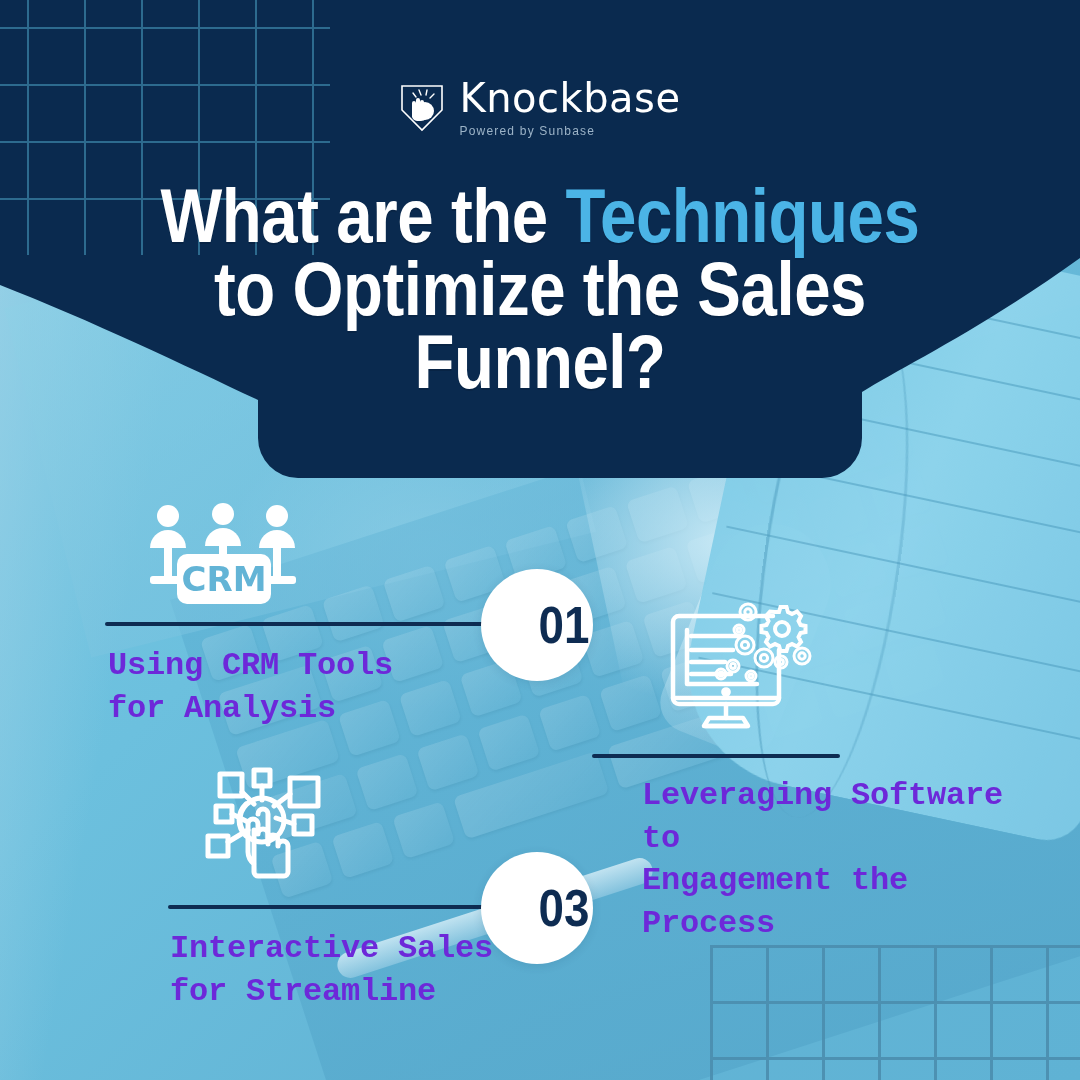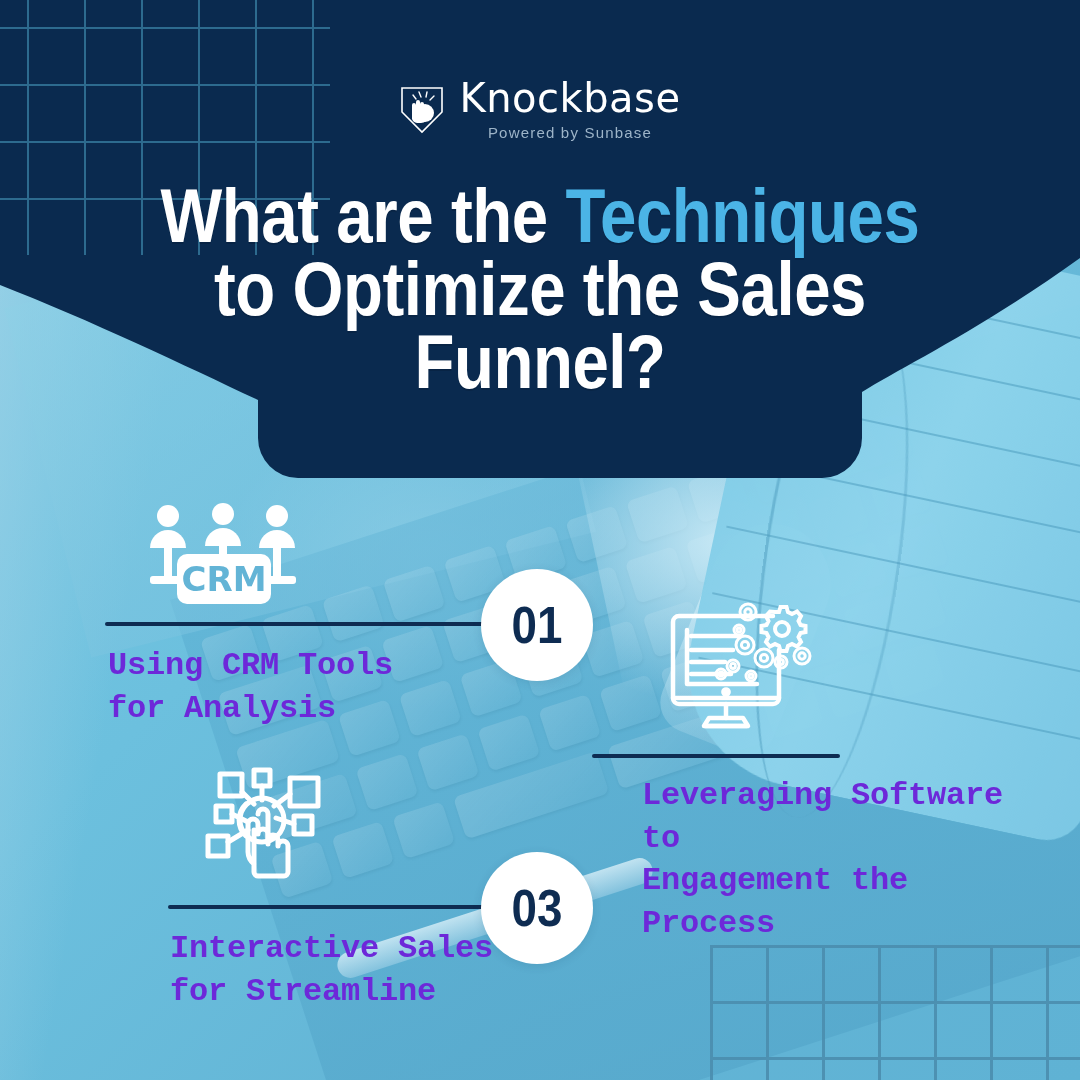--- a/index.html
+++ b/index.html
@@ -150,32 +150,32 @@
   .logo {
     position: absolute;
     left: 0; top: 78px;
     width: 1080px;
     display: flex;
     align-items: center;
     justify-content: center;
     gap: 14px;
   }
   .logo-mark { width: 46px; height: 50px; }
-  .logo-text { display: flex; flex-direction: column; align-items: center; }
+  .logo-text { display: flex; flex-direction: column; }
   .logo-name {
     color: #ffffff;
     font-size: 40px;
     font-weight: 500;
     letter-spacing: 0.5px;
     line-height: 1;
     font-family: "DejaVu Sans", sans-serif;
   }
   .logo-sub {
     color: #9db4c8;
-    font-size: 15px;
+    font-size: 12px;
     letter-spacing: 1.2px;
     margin-top: 6px;
     font-family: "Liberation Sans", sans-serif;
   }
 
   
   .title {
     position: absolute;
     left: 90px; top: 180px;
     width: 900px;
@@ -193,21 +193,21 @@
   .title .accent { color: #4bb4e6; }
 
   
   .step-circle {
     position: absolute;
     width: 112px; height: 112px;
     border-radius: 50%;
     background: #ffffff;
     display: flex;
     align-items: center;
-    justify-content: center;
+    justify-content: flex-end;
     box-shadow: 0 2px 10px rgba(20,60,90,0.12);
   }
   .step-circle span {
     color: #0e2c52;
     font-family: "Liberation Sans Narrow", "Liberation Sans", sans-serif;
     font-weight: bold;
     font-size: 52px;
     letter-spacing: 0px;
     transform: scaleX(0.88);
   }

